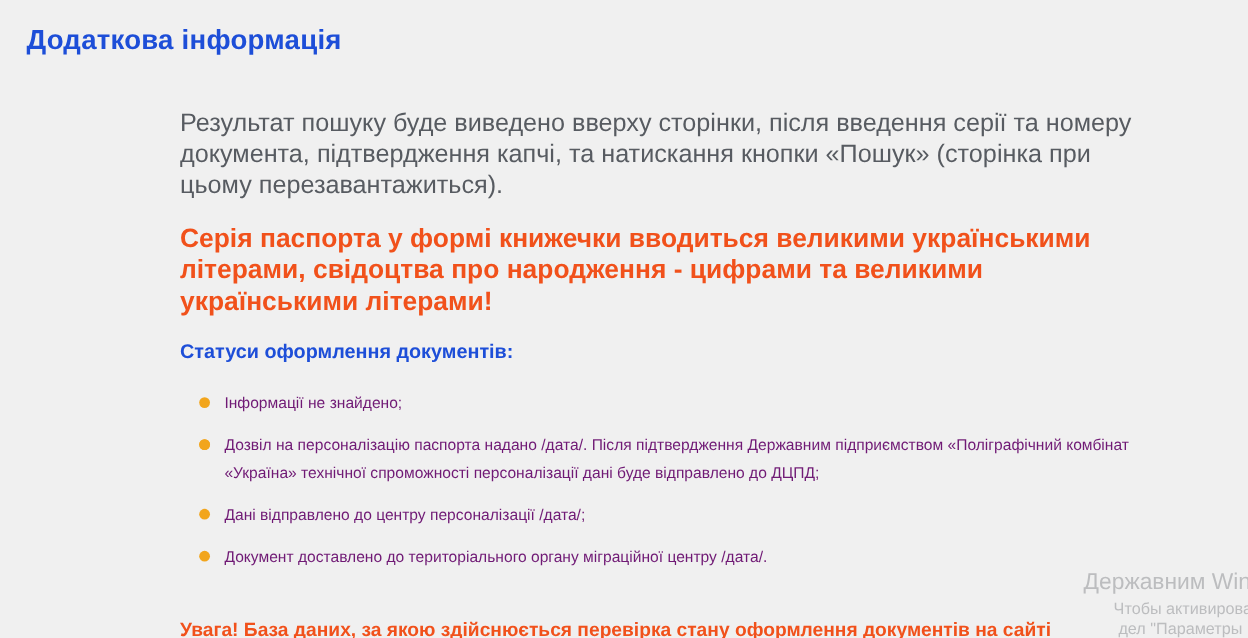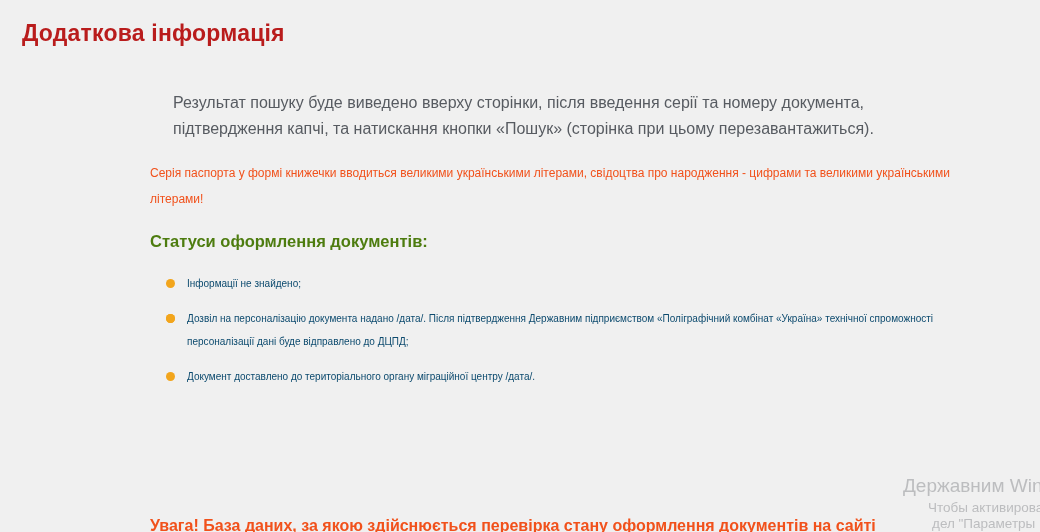--- a/index.html
+++ b/index.html
@@ -11,60 +11,59 @@
     overflow: hidden;
     background: #f0f0f0;
     font-family: "Liberation Sans", "DejaVu Sans", sans-serif;
   }
   .page-title {
     position: absolute;
     left: 22px;
     top: 20px;
     font-size: 23px;
     font-weight: 600;
-    color: #b91c1c;
+    color: #1d4ed8;
     letter-spacing: 0.2px;
   }
   .content {
     position: absolute;
     left: 150px;
     top: 90px;
     width: 818px;
     z-index: 2;
   }
   .intro {
-    font-size: 16px;
+    font-size: 21px;
     line-height: 26px;
     color: #575b61;
     margin-bottom: 18px;
-    margin-left: 23px;
   }
   .series-warning {
-    font-size: 12px;
+    font-size: 22px;
     line-height: 26px;
-    font-weight: 400;
+    font-weight: 700;
     color: #f1511b;
     margin-bottom: 18px;
   }
   .statuses-heading {
     font-size: 16.5px;
     line-height: 22px;
     font-weight: 700;
-    color: #4d7c0f;
+    color: #1d4ed8;
     margin-bottom: 20px;
   }
   ul.status-list {
     list-style: none;
     padding-left: 16px;
   }
   ul.status-list li {
     position: relative;
-    font-size: 10px;
+    font-size: 13px;
     line-height: 23px;
-    color: #0c4a6e;
+    color: #701a75;
     padding-left: 21px;
     margin-bottom: 12px;
   }
   .bullet-dot {
     position: absolute;
     left: 0;
     top: 7px;
     width: 9px;
     height: 9px;
     border-radius: 50%;
@@ -111,21 +110,25 @@
     <ul class="status-list">
       <li>
         <span class="bullet-dot"></span>
         <span>Інформації не знайдено;</span>
       </li>
       <li>
         <span class="bullet-dot"></span>
       </li>
       <li>
         <span class="bullet-dot"></span>
-        <span>Дозвіл на персоналізацію документа надано /дата/. Після підтвердження Державним підприємством «Поліграфічний комбінат «Україна» технічної спроможності персоналізації дані буде відправлено до ДЦПД;</span>
+        <span>Дозвіл на персоналізацію паспорта надано /дата/. Після підтвердження Державним підприємством «Поліграфічний комбінат «Україна» технічної спроможності персоналізації дані буде відправлено до ДЦПД;</span>
+      </li>
+      <li>
+        <span class="bullet-dot"></span>
+        <span>Дані відправлено до центру персоналізації /дата/;</span>
       </li>
       <li>
         <span class="bullet-dot"></span>
         <span>Документ доставлено до територіального органу міграційної центру /дата/.</span>
       </li>
     </ul>
 
   </div>
 
   <p class="bottom-warning">Увага! База даних, за якою здійснюється перевірка стану оформлення документів на сайті</p>

